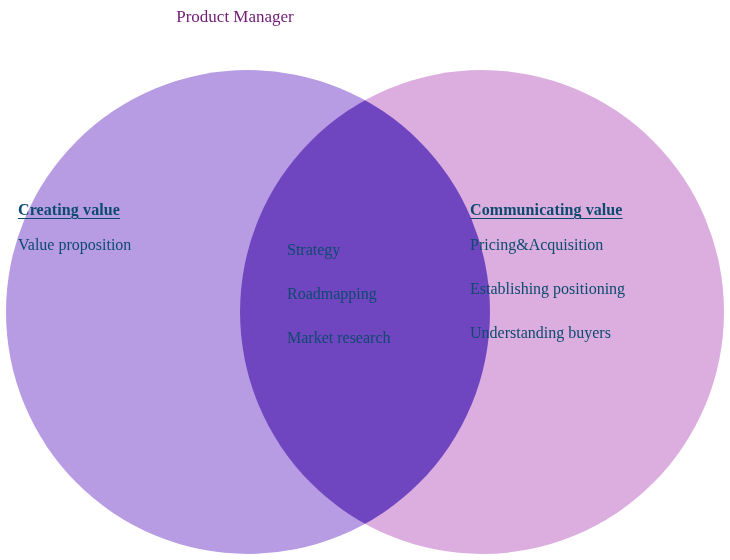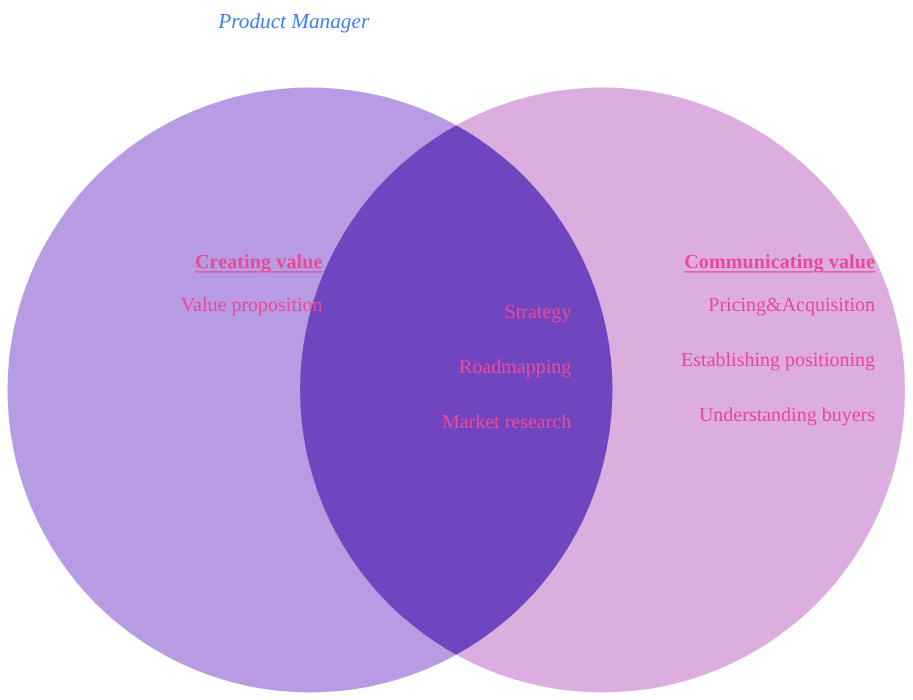--- a/index.html
+++ b/index.html
@@ -13,44 +13,43 @@
     height: 560px;
     background: #ffffff;
     overflow: hidden;
     font-family: "Liberation Serif", "DejaVu Serif", serif;
   }
 
   
   .title {
     position: absolute;
     text-align: center;
-    color: #3b82f6;
+    color: #701a75;
     font-size: 17px;
     line-height: 22px;
     font-family: "Liberation Serif", "DejaVu Serif", serif;
     white-space: pre-line;
-    font-style: italic;
   }
   #title-left  { left: 120px; top: 6px;  width: 230px; }
   #title-right { left: 380px; top: 6px;  width: 230px; }
 
   
   #venn-svg {
     position: absolute;
     left: 0;
     top: 0;
     width: 730px;
     height: 560px;
   }
 
   
   .column {
     position: absolute;
-    text-align: right;
-    color: #ec4899;
+    text-align: left;
+    color: #0c4a6e;
   }
   #col-left   { left: 18px;  top: 198px; width: 240px; }
   #col-center { left: 287px; top: 228px; width: 170px; }
   #col-right  { left: 470px; top: 198px; width: 230px; }
 
   .col-heading {
     font-weight: bold;
     font-size: 16px;
     text-decoration: underline;
     text-underline-offset: 3px;

